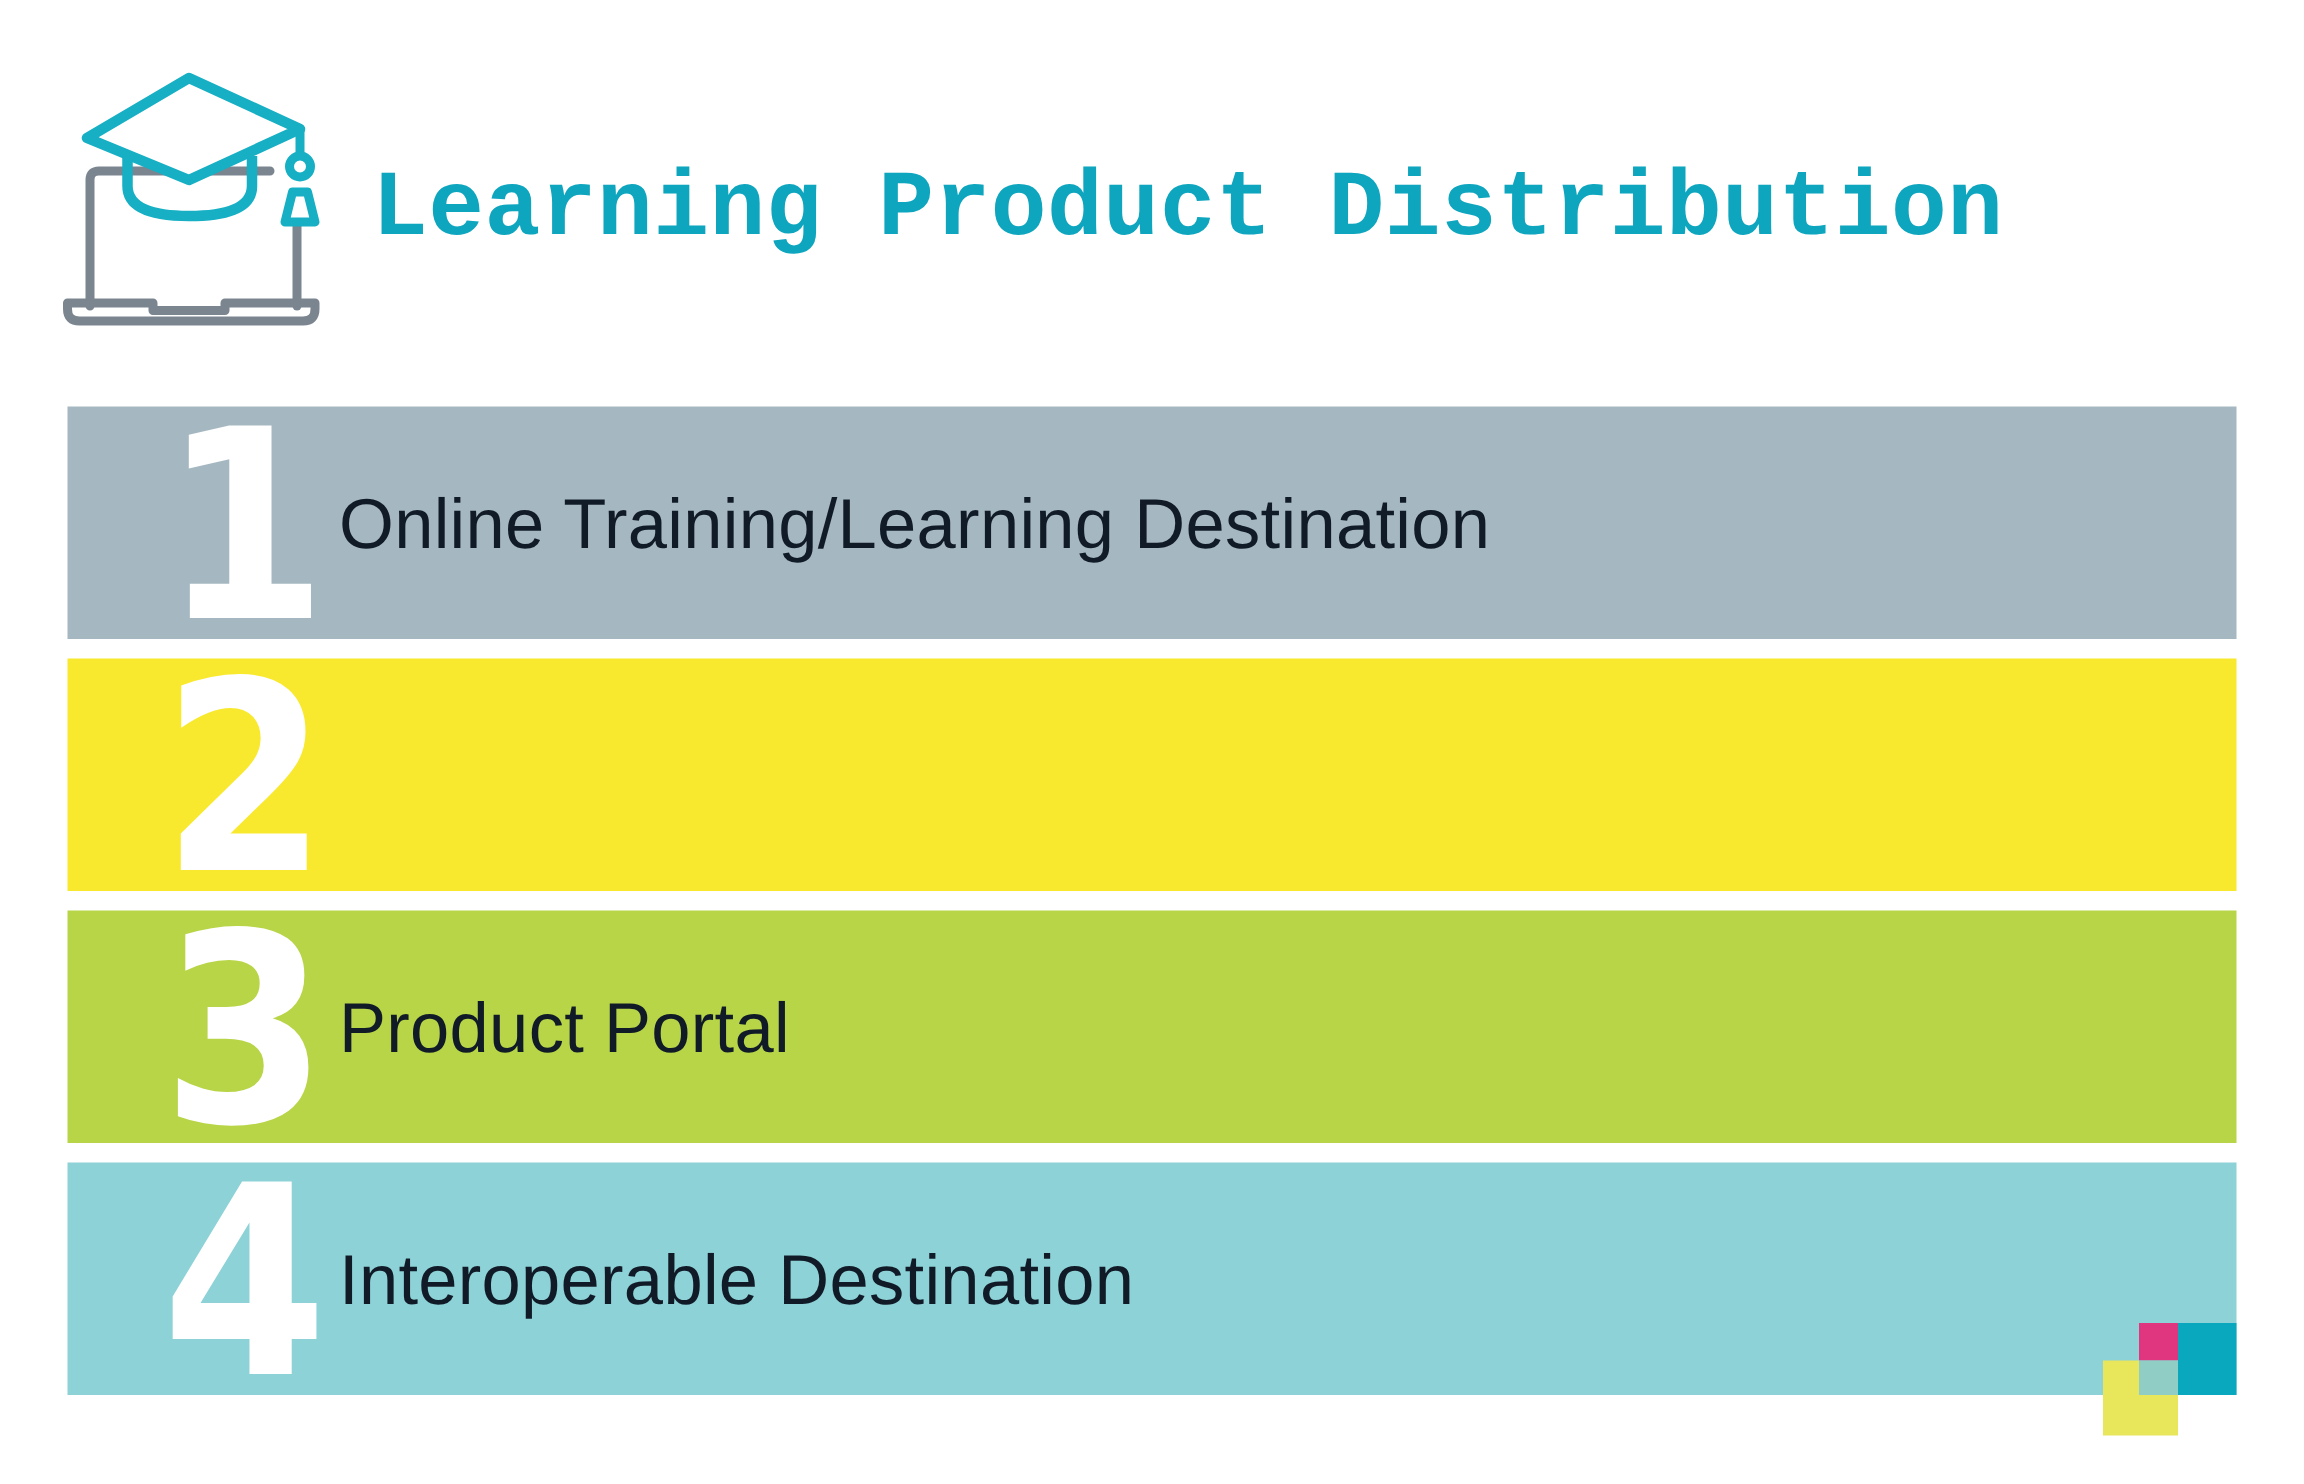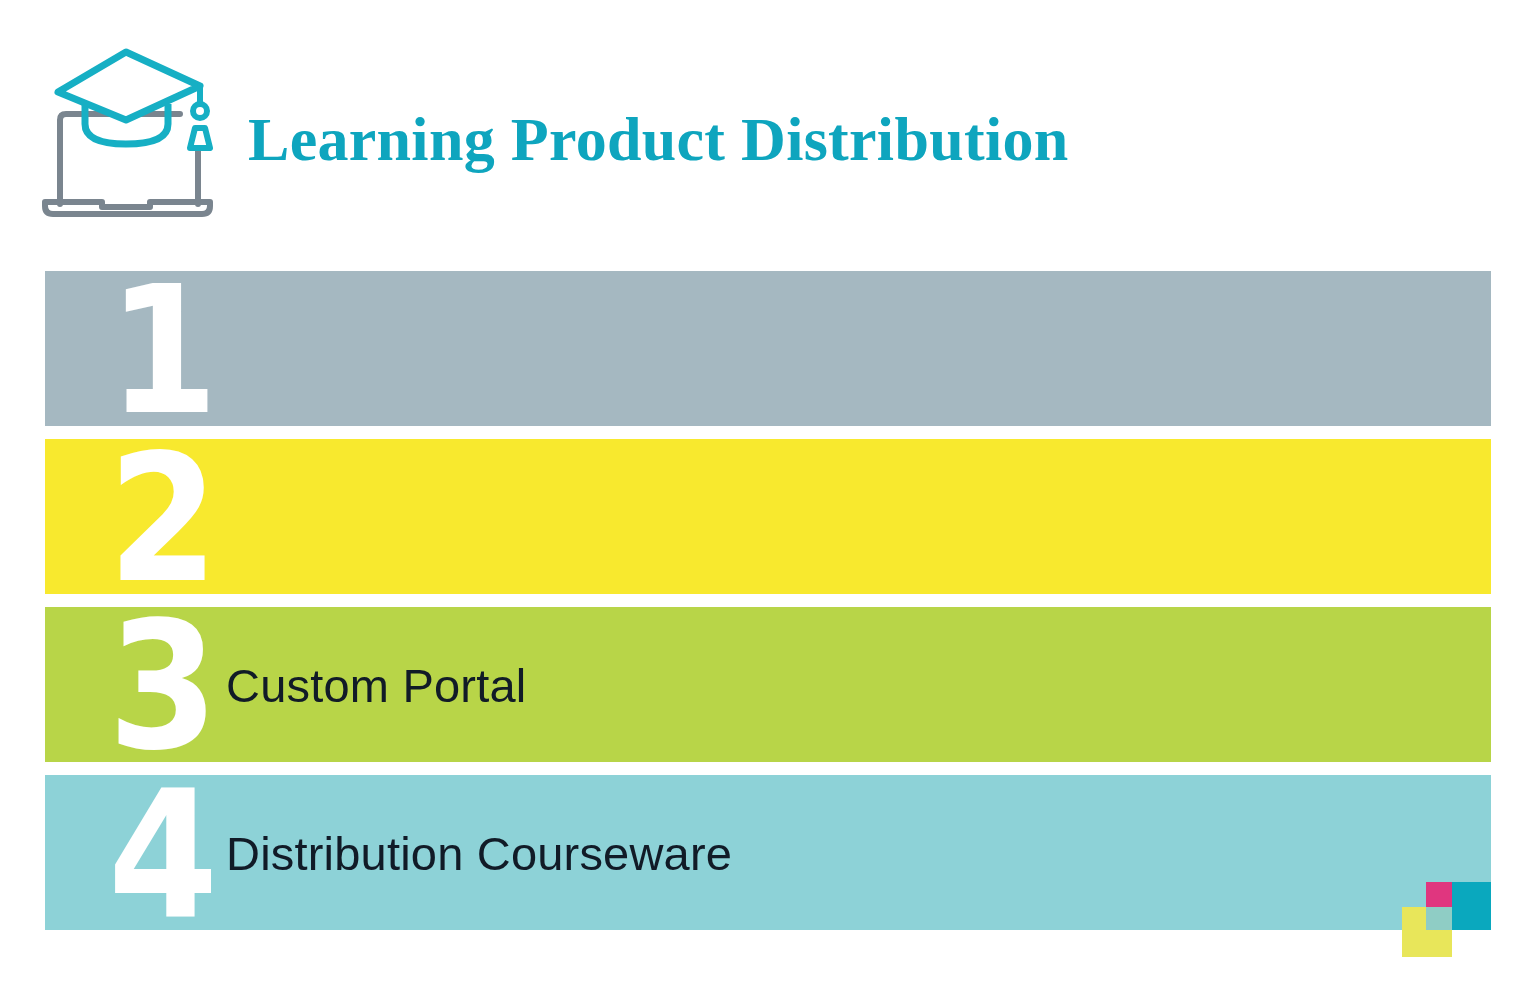--- a/index.html
+++ b/index.html
@@ -4,21 +4,21 @@
 <style>
   html, body { margin: 0; padding: 0; }
   body {
     width: 1536px; height: 989px; background: #ffffff; position: relative; overflow: hidden;
     font-family: "Liberation Sans", "DejaVu Sans", sans-serif;
   }
   .logo { position: absolute; left: 40px; top: 44px; width: 178px; height: 176px; }
   .title {
     position: absolute; left: 248px; top: 104px; font-size: 62px; font-weight: bold;
     letter-spacing: 0.3px; white-space: nowrap;
-    font-family: Liberation Serif, serif;
+    font-family: Liberation Mono, monospace;
   }
   .band {
     position: absolute; left: 45px; width: 1446px; height: 155px;
   }
   .num {
     position: absolute; left: 58px; bottom: -14px; font-size: 176px; line-height: 1;
     font-weight: bold; color: #ffffff; width: 100px; text-align: center;
     font-family: "DejaVu Sans", "Liberation Sans", sans-serif; letter-spacing: -4px;
     transform: scaleX(0.9); transform-origin: center bottom;
   }
@@ -45,34 +45,35 @@
 
   <path d="M160 42 L160 60" stroke="#16AFC4" stroke-width="6" stroke-linecap="round"></path>
   <circle cx="160" cy="67" r="7" fill="#ffffff" stroke="#16AFC4" stroke-width="6"></circle>
   <path d="M155 84 L165 84 L170 104 L150 104 Z" fill="#ffffff" stroke="#16AFC4" stroke-width="6" stroke-linejoin="round"></path>
 </svg>
 
 <div class="title" style="color:#0EA5BE;">Learning Product Distribution</div>
 
 <div class="band" style="top:271px; background:#A5B8C1;">
   <div class="num">1</div>
+  <div class="label" style="color:#111B27;">Online Training/Learning Destination</div>
 </div>
 
 <div class="band" style="top:439px; background:#F8E92E;">
   <div class="num">2</div>
 </div>
 
 <div class="band" style="top:607px; background:#B8D548;">
   <div class="num">3</div>
-  <div class="label" style="color:#111B27;">Custom Portal</div>
+  <div class="label" style="color:#111B27;">Product Portal</div>
 </div>
 
 <div class="band" style="top:775px; background:#8DD2D7;">
   <div class="num">4</div>
-  <div class="label" style="color:#111B27;">Distribution Courseware</div>
+  <div class="label" style="color:#111B27;">Interoperable Destination</div>
 </div>
 
 <svg class="corner" viewBox="0 0 95 80" xmlns="http://www.w3.org/2000/svg">
   <rect x="26" y="2" width="26" height="25" fill="#E0367F"></rect>
   <rect x="52" y="2" width="39" height="48" fill="#0AA8BE"></rect>
   <rect x="2" y="27" width="24" height="50" fill="#E8E65A"></rect>
   <rect x="26" y="50" width="26" height="27" fill="#E8E65A"></rect>
   <rect x="26" y="27" width="26" height="23" fill="#8FCDC5"></rect>
 </svg>
 

